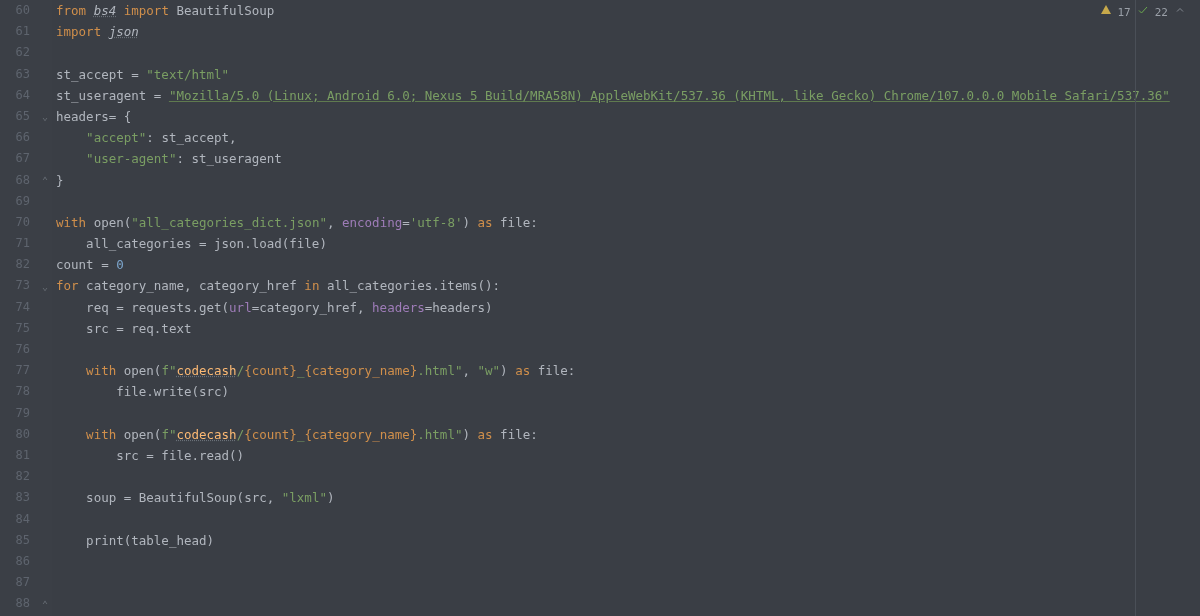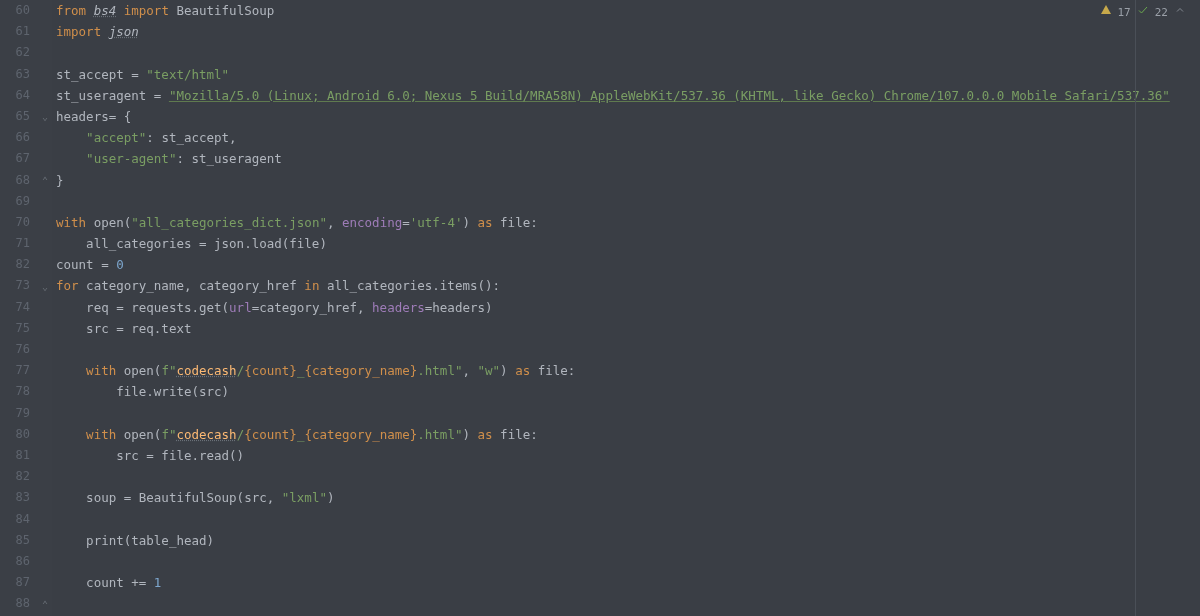--- a/index.html
+++ b/index.html
@@ -168,21 +168,21 @@
     <div class="line"><span class="id">headers= {</span></div>
 
     <div class="line">    <span class="str">"accept"</span><span class="id">: st_accept,</span></div>
 
     <div class="line">    <span class="str">"user-agent"</span><span class="id">: st_useragent</span></div>
 
     <div class="line"><span class="id">}</span></div>
 
     <div class="line"></div>
 
-    <div class="line"><span class="kw">with</span><span class="id"> open(</span><span class="str">"all_categories_dict.json"</span><span class="id">, </span><span class="kwarg">encoding</span><span class="id">=</span><span class="str">'utf-4'</span><span class="id">) </span><span class="kw">as</span><span class="id"> file:</span></div>
+    <div class="line"><span class="kw">with</span><span class="id"> open(</span><span class="str">"all_categories_dict.json"</span><span class="id">, </span><span class="kwarg">encoding</span><span class="id">=</span><span class="str">'utf-8'</span><span class="id">) </span><span class="kw">as</span><span class="id"> file:</span></div>
 
     <div class="line"><span class="id">    all_categories = json.load(file)</span></div>
 
     <div class="line"><span class="id">count = </span><span class="num">0</span></div>
 
     <div class="line"><span class="kw">for</span><span class="id"> category_name, category_href </span><span class="kw">in</span><span class="id"> all_categories.items():</span></div>
 
     <div class="line"><span class="id">    req = requests.get(</span><span class="kwarg">url</span><span class="id">=category_href, </span><span class="kwarg">headers</span><span class="id">=headers)</span></div>
 
     <div class="line"><span class="id">    src = req.text</span></div>
@@ -203,15 +203,14 @@
 
     <div class="line"><span class="id">    soup = BeautifulSoup(src, </span><span class="str">"lxml"</span><span class="id">)</span></div>
 
     <div class="line"></div>
 
 
     <div class="line"><span class="id">    print(table_head)</span></div>
 
     <div class="line"></div>
 
-    <div class="line"><span class="id">    count += </span><span class="num">1</span></div>
   </div>
 </div>
 
 </body></html>

